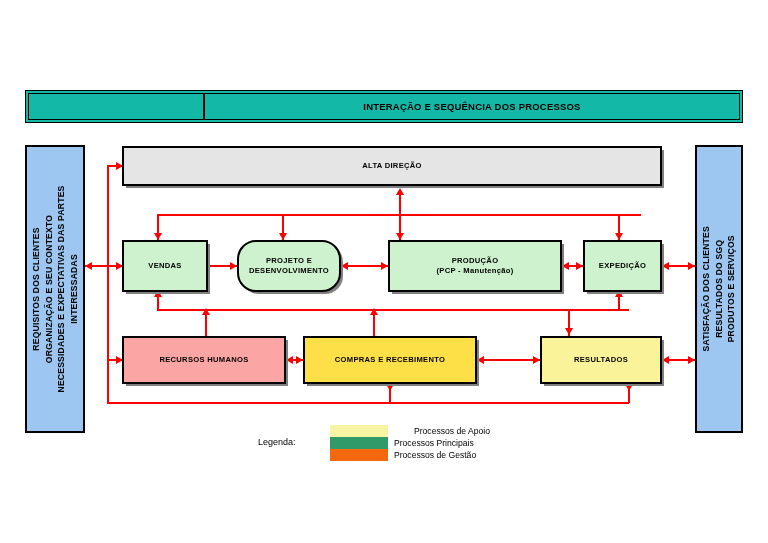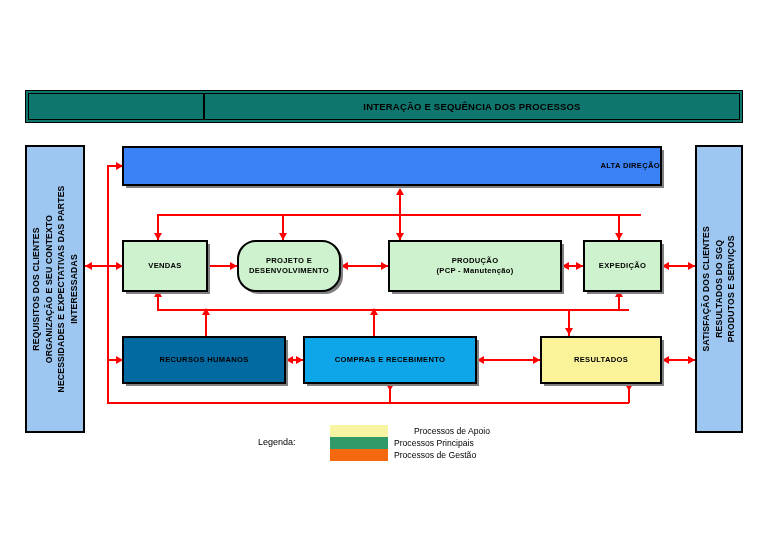--- a/index.html
+++ b/index.html
@@ -3,21 +3,21 @@
 <meta charset="utf-8">
 <style>
   html,body{margin:0;padding:0;background:#ffffff;}
   body{width:768px;height:543px;position:relative;overflow:hidden;
        font-family:"Liberation Sans",sans-serif;color:#000;}
 
   .stage{position:absolute;left:0;top:0;width:768px;height:543px;}
 
   
   .hdr{position:absolute;left:25px;top:90px;width:718px;height:33px;
-       border:1px solid #000;box-sizing:border-box;background:#0f766e;}
+       border:1px solid #000;box-sizing:border-box;background:#14b8a6;}
   .hdr .inner{position:absolute;left:2px;top:2px;right:2px;bottom:2px;
        border:1px solid #000;box-sizing:border-box;display:flex;}
   .hdr .cell-left{width:176px;border-right:2px solid #000;box-sizing:border-box;}
   .hdr .cell-right{flex:1;display:flex;align-items:center;justify-content:center;}
   .hdr .title{font-size:9.5px;font-weight:bold;letter-spacing:.2px;}
 
   
   .sidepanel{position:absolute;background:#9dc6f0;border:2px solid #000;
        box-sizing:border-box;display:flex;align-items:center;justify-content:center;}
   .sidepanel .vtext{transform:rotate(-90deg);white-space:nowrap;
@@ -175,21 +175,21 @@
   <div class="arw arw-r" style="left: 688px; top: 356px; border-left-color: rgb(254, 0, 0);"></div>
 
   <div class="ln lnh" style="left: 286px; top: 359px; width: 17px; background: rgb(254, 0, 0);"></div>
   <div class="arw arw-l" style="left: 286px; top: 356px; border-right-color: rgb(254, 0, 0);"></div>
   <div class="arw arw-r" style="left: 296px; top: 356px; border-left-color: rgb(254, 0, 0);"></div>
 
   <div class="ln lnh" style="left: 477px; top: 359px; width: 63px; background: rgb(254, 0, 0);"></div>
   <div class="arw arw-l" style="left: 477px; top: 356px; border-right-color: rgb(254, 0, 0);"></div>
   <div class="arw arw-r" style="left: 533px; top: 356px; border-left-color: rgb(254, 0, 0);"></div>
 
-  <div class="box mgmt" id="box-alta" style="background: #3b82f6; justify-content: flex-end;">
+  <div class="box mgmt" id="box-alta" style="background: #e5e5e5;">
     <div class="lbl">
       <div>ALTA DIREÇÃO</div>
     </div>
   </div>
 
   <div class="box main" id="box-vendas" style="background: rgb(205, 242, 205);">
     <div class="lbl">
       <div>VENDAS</div>
     </div>
   </div>
@@ -207,27 +207,27 @@
       <div>(PCP - Manutenção)</div>
     </div>
   </div>
 
   <div class="box main" id="box-expedicao" style="background: rgb(205, 242, 205);">
     <div class="lbl">
       <div>EXPEDIÇÃO</div>
     </div>
   </div>
 
-  <div class="box support" id="box-rh" style="background: #0369a1;">
+  <div class="box support" id="box-rh" style="background: #fca5a5;">
     <div class="lbl">
       <div>RECURSOS HUMANOS</div>
     </div>
   </div>
 
-  <div class="box support" id="box-compras" style="background: #0ea5e9; text-align: right;">
+  <div class="box support" id="box-compras" style="background: #fde047; text-align: right;">
     <div class="lbl">
       <div>COMPRAS E RECEBIMENTO</div>
     </div>
   </div>
 
   <div class="box support" id="box-qualidade" style="background: rgb(250, 243, 154);">
     <div class="lbl">
       <div>RESULTADOS</div>
     </div>
   </div>

